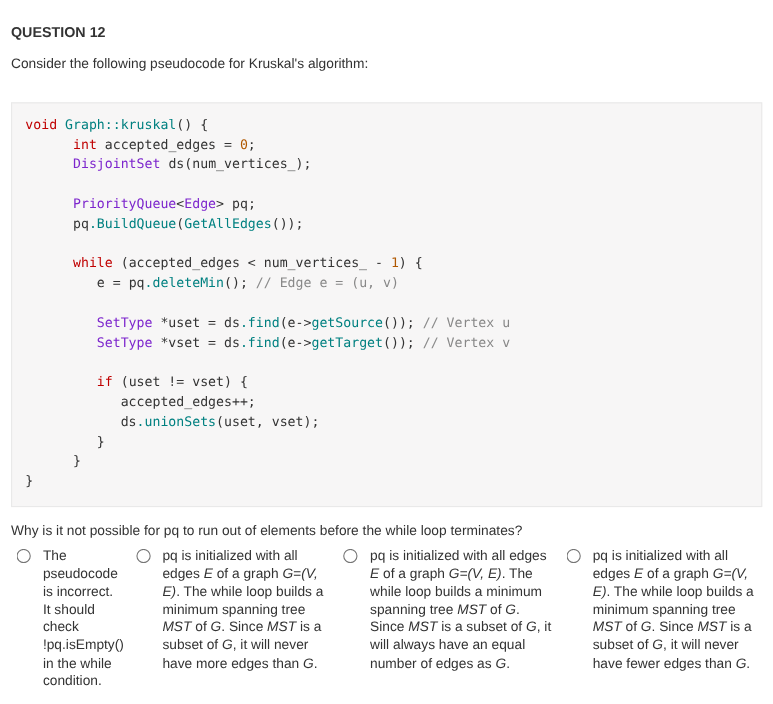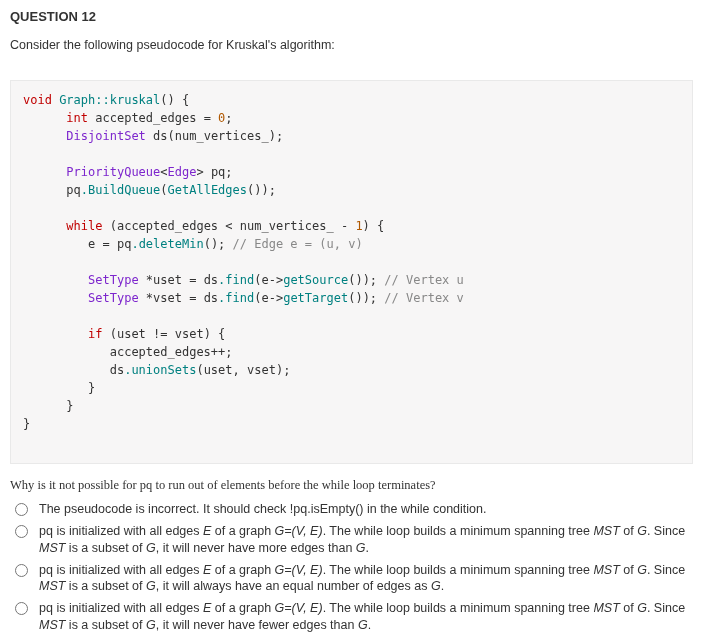--- a/index.html
+++ b/index.html
@@ -5,34 +5,34 @@
   body {
     margin: 0;
     padding: 6px 10px;
     font-family: Arial, Helvetica, sans-serif;
     font-size: 12.5px;
     color: #333;
     width: 703px;
     box-sizing: border-box;
     background: #fff;
   }
-  .q-header { font-weight: 700; font-size: 13px; margin: 3px 0 14px 0; }
+  .q-header { font-weight: 700; font-size: 13px; margin: 16px 0 14px 0; }
   .prompt { margin: 6px 0 28px 0; }
   .code-block {
     background: #f7f6f6;
     border: 1px solid #e9e9e9;
-    padding: 10px 12px 30px 12px;
+    padding: 10px 12px 14px 12px;
     font-family: Consolas, Menlo, monospace;
     font-size: 12px;
     line-height: 1.5;
     white-space: pre;
     overflow-x: auto;
   }
-  .post-q { margin: 14px 0 8px 0; font-family: Liberation Serif, serif; }
-  .options { display: flex; flex-direction: column; gap: 6px; }
+  .post-q { margin: 14px 0 8px 0; }
+  .options { display: flex; flex-direction: row; gap: 6px; }
   .opt { display: flex; align-items: flex-start; gap: 8px; }
   .opt input { margin-top: 2px; flex: 0 0 auto; }
   .opt-text { line-height: 1.3; }
   .t-kw   { color: #c00000; }
   .t-type { color: #7d26cd; }
   .t-var  { color: #333; }
   .t-call { color: #008080; font-weight: 500; }
   .t-op   { color: #333; }
   .t-num  { color: #b05800; }
   .t-cmnt { color: #888; }

